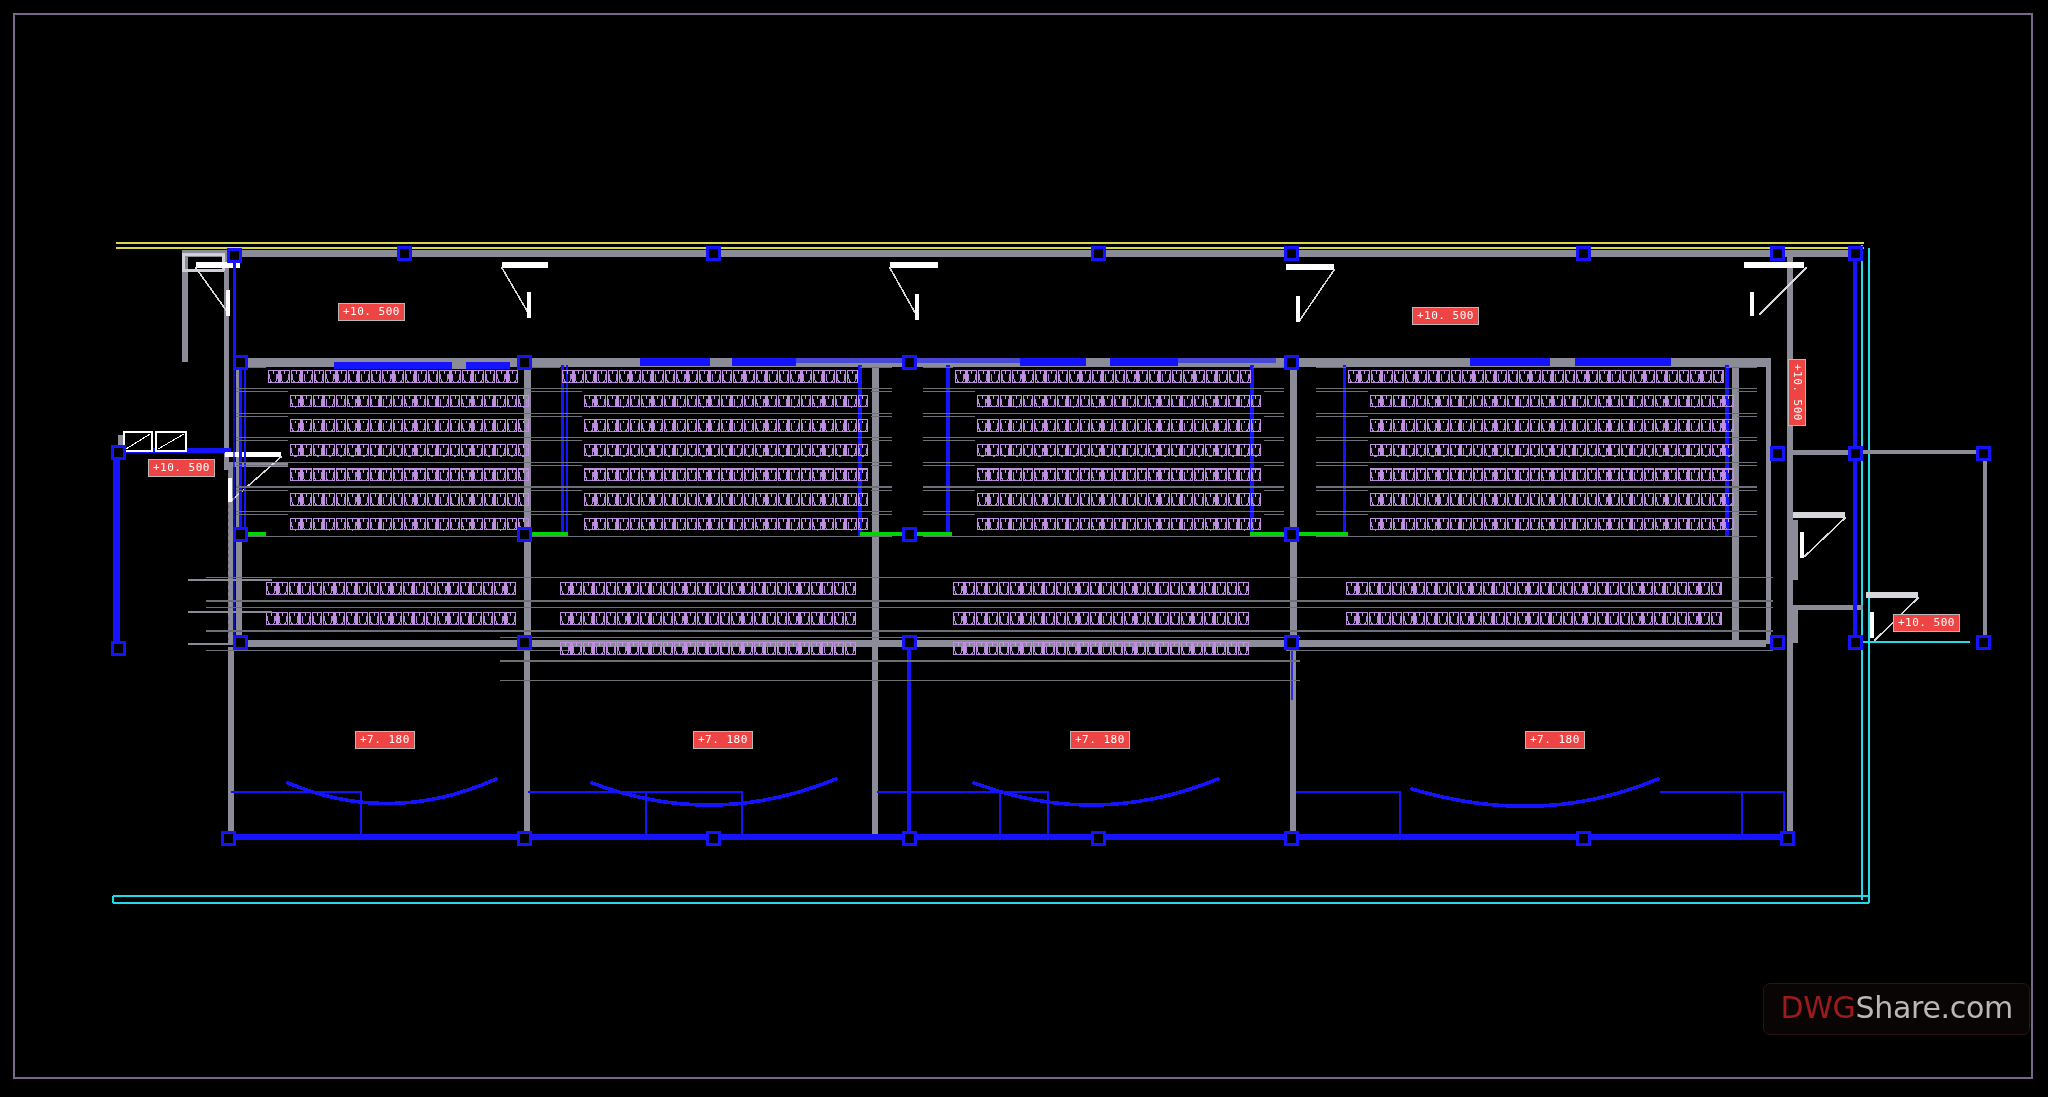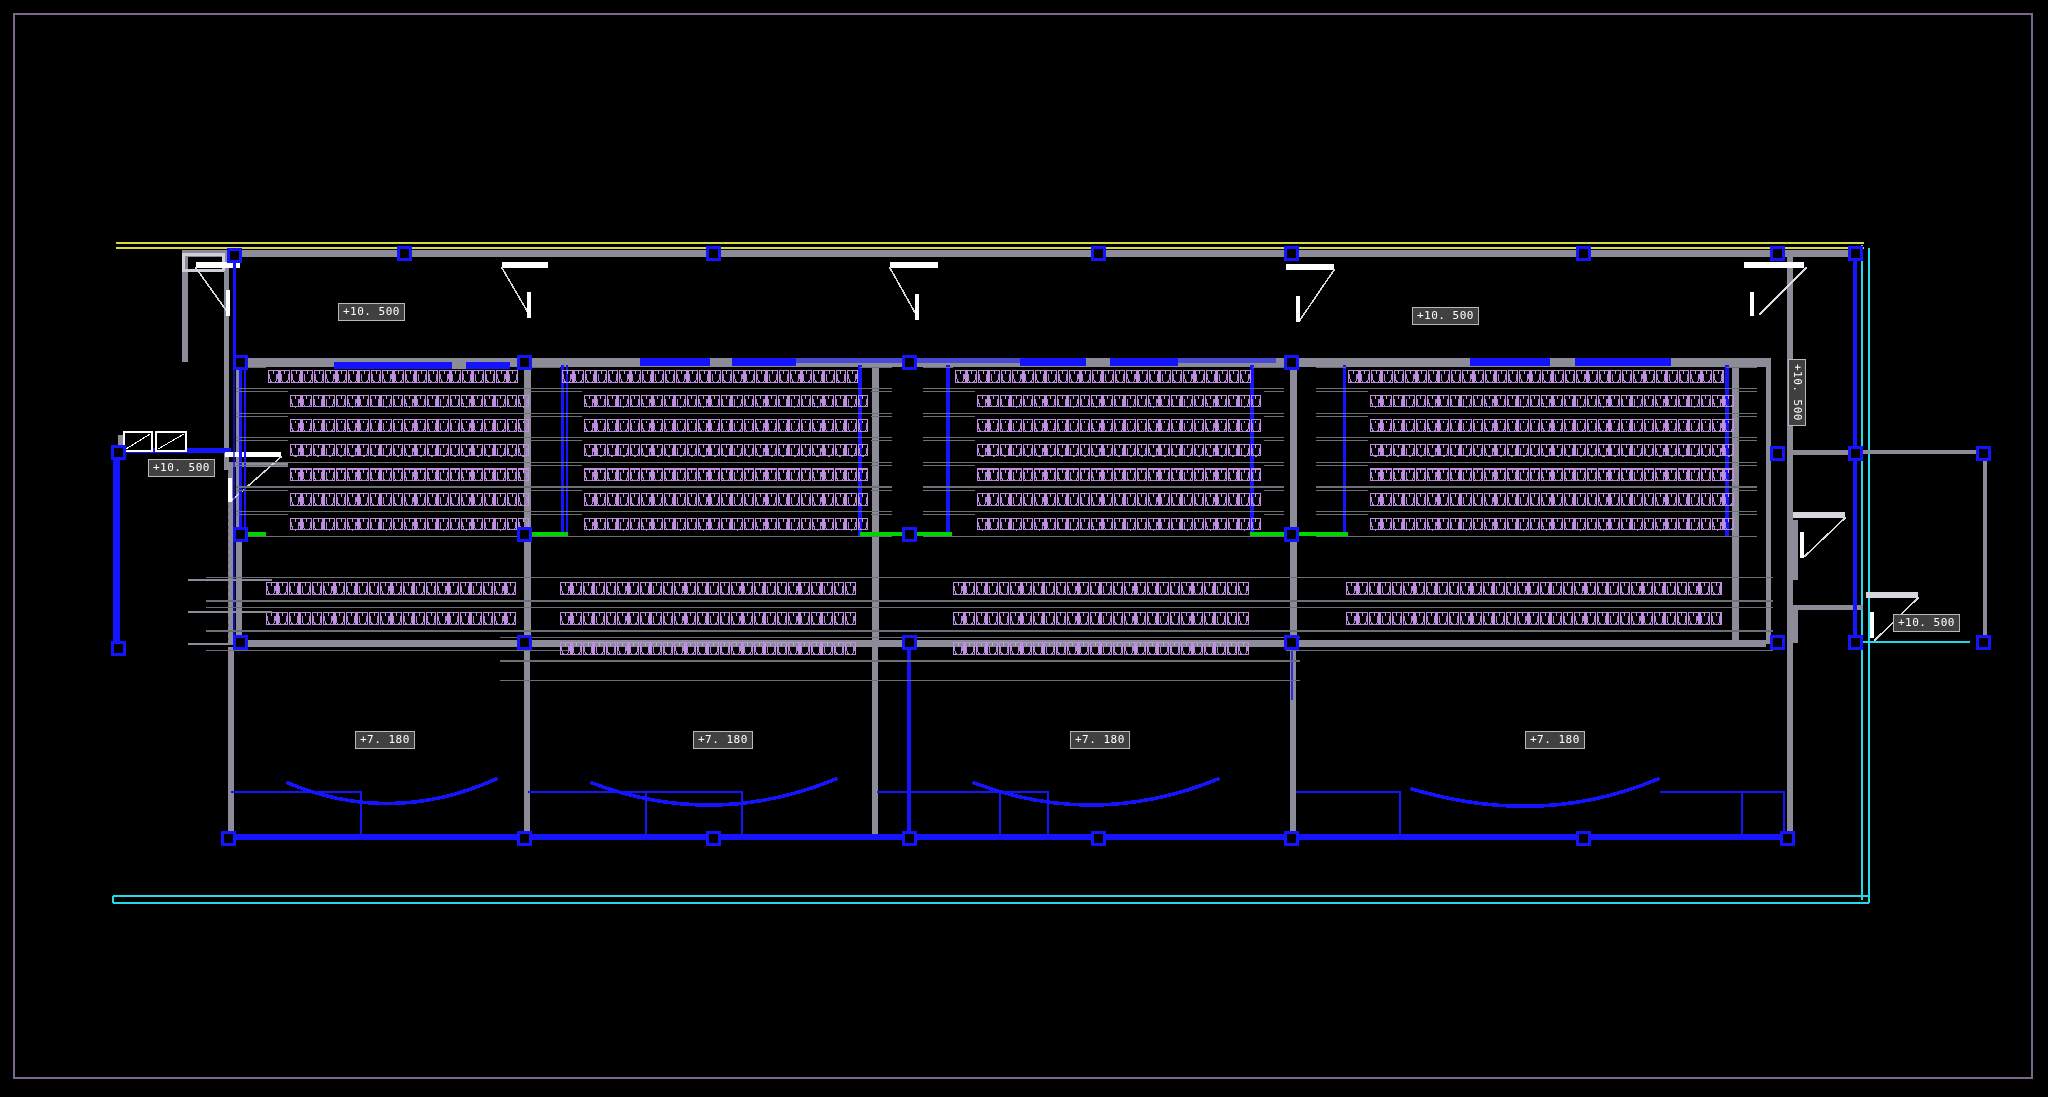--- a/index.html
+++ b/index.html
@@ -19,21 +19,21 @@
     overflow: hidden;
   }
   #stage svg {
     position: absolute;
     left: 0;
     top: 0;
   }
   
   .elev-tag {
     position: absolute;
-    background: #404040;
+    background: #ef4444;
     border: 1px solid #b9b9b9;
     color: #ffffff;
     font-family: "DejaVu Sans Mono", monospace;
     font-size: 11px;
     line-height: 13px;
     letter-spacing: 0.5px;
     padding: 1px 4px 2px 4px;
     white-space: nowrap;
     box-sizing: border-box;
   }
@@ -1513,14 +1513,17 @@
       <div class="elev-tag" style="left: 148px; top: 459px;">+10. 500</div>
       <div class="elev-tag" style="left: 1412px; top: 307px;">+10. 500</div>
       <div class="elev-tag vertical" style="left: 1788px; top: 359px;">+10. 500</div>
       <div class="elev-tag" style="left: 1893px; top: 614px;">+10. 500</div>
       <div class="elev-tag" style="left: 355px; top: 731px;">+7. 180</div>
       <div class="elev-tag" style="left: 693px; top: 731px;">+7. 180</div>
       <div class="elev-tag" style="left: 1070px; top: 731px;">+7. 180</div>
       <div class="elev-tag" style="left: 1525px; top: 731px;">+7. 180</div>
     </div>
 
+  <div id="watermark">
+    <span class="wm-red">DWG</span><span class="wm-grey">Share.com</span>
+  </div>
 
 </div>
 
 </body></html>

